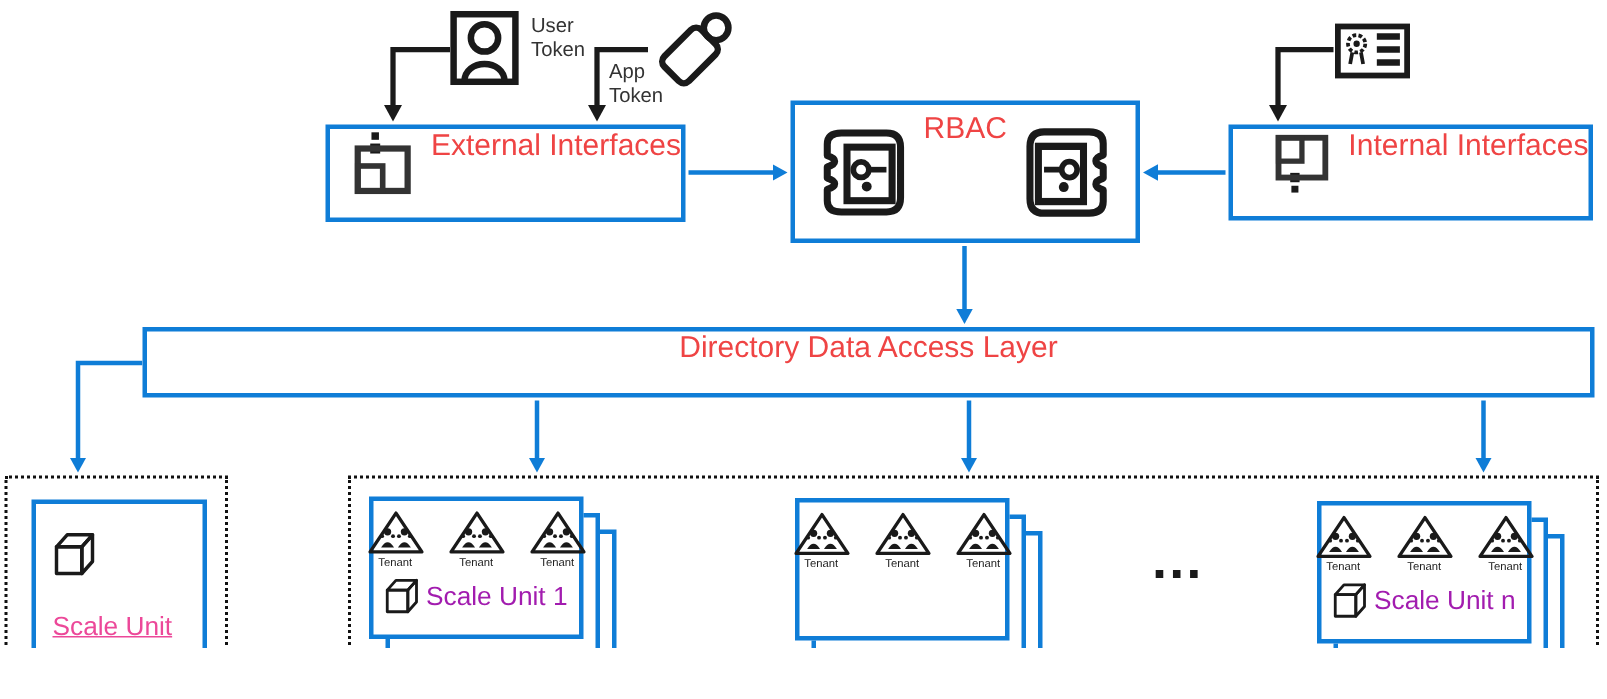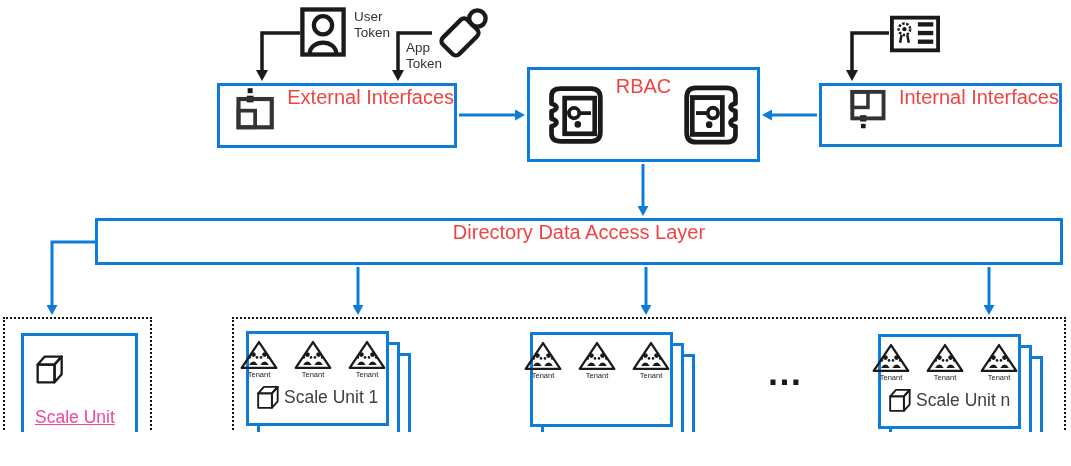--- a/index.html
+++ b/index.html
@@ -17,27 +17,27 @@
   .small-label { position:absolute; color:#333; font-size:13.5px; line-height:1.2; }
   .flexrow { display:flex; align-items:flex-start; }
   #connectors { position:absolute; left:0; top:0; width:1071px; height:466px; pointer-events:none; }
   .icon-abs { position:absolute; }
   
   #rbac-title { position:absolute; left:0; right:0; top:5px; text-align:center; }
   .safe { position:absolute; top:14px; width:62px; height:62px; }
   
   .su-back { width:143px; height:95px; }
   .su-card { width:143px; height:95px; padding-top:6px; }
-  .tenants { display:flex; justify-content:flex-end; gap:16px; }
+  .tenants { display:flex; justify-content:center; gap:16px; }
   .tenant { width:42px; text-align:center; }
   .tenant svg { width:38px; height:30px; display:block; margin:0 auto; }
   .tenant-caption { font-size:7.5px; color:#1a1a1a; margin-top:0px; }
   .su-bottom { display:flex; align-items:center; margin:5px 0 0 7px; gap:2px; }
   .su-bottom svg { width:26px; height:26px; }
-  .su-label { font-size:17.5px; color:#404040; white-space:nowrap; }
+  .su-label { font-size:17.5px; color:#a21caf; white-space:nowrap; }
   
   #sut-card { padding:17px 0 0 11px; }
   #sut-card svg { width:32px; height:32px; display:block; }
   #sut-label { font-size:17.5px; color:#ec4899; width:95px; line-height:1.25; margin-top:22px;text-decoration:underline; }
   #ellipsis {
     position:absolute; left:756px; top:353px; width:58px; text-align:center;
     font-size:36px; font-weight:700; letter-spacing:1px; color:#1a1a1a; line-height:40px;
   }
 </style>
 </head>

